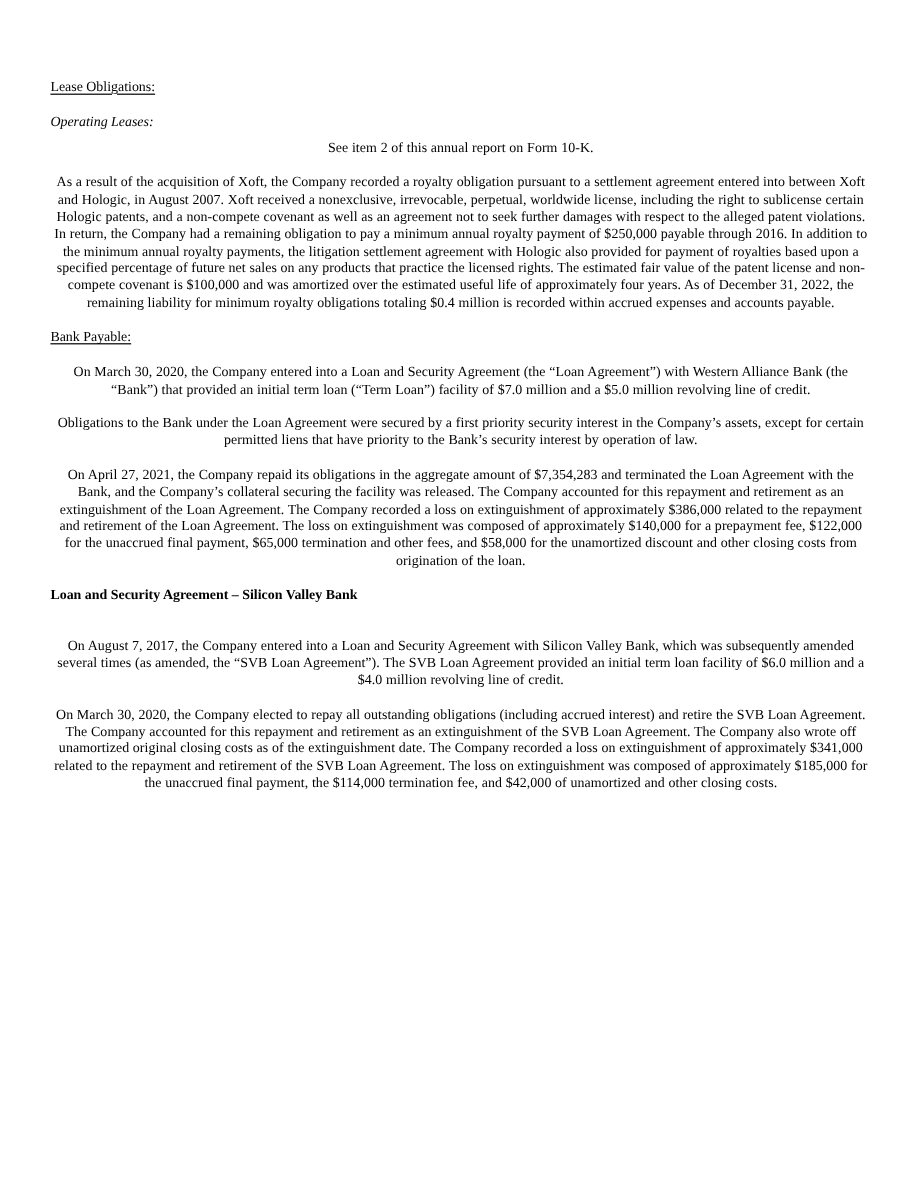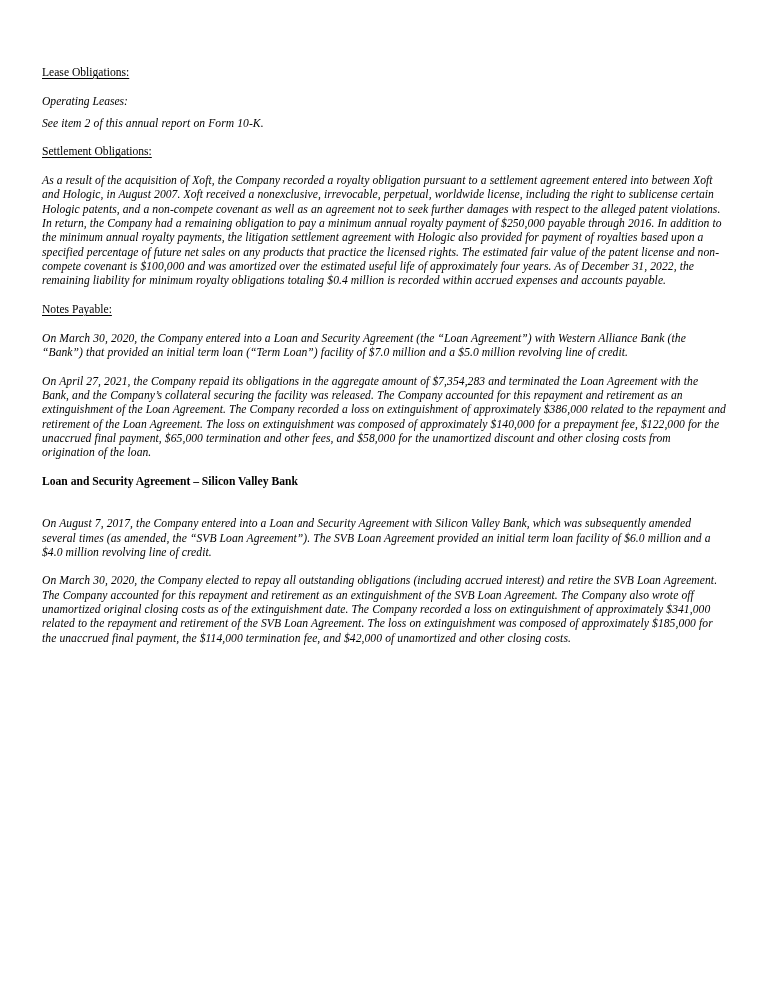--- a/index.html
+++ b/index.html
@@ -25,25 +25,24 @@
     box-sizing: border-box;
     padding: 66px 42px 0 42px;
   }
   .content {
     width: 684px;
   }
   
   .para {
     font-size: 11.6px;
     line-height: 14.35px;
-    text-align: left;
+    text-align: center;
     margin: 0 0 14.2px 0;
     letter-spacing: 0.005em;
     word-spacing: 0.01em;
-    font-style: italic;
   }
   .heading-underline {
     font-size: 11.6px;
     line-height: 14.35px;
     margin: 0 0 14.2px 0;
   }
   .heading-underline span.u {
     text-decoration: underline;
     text-underline-offset: 1.5px;
   }
@@ -76,28 +75,28 @@
 
 <div class="page">
   <div class="content">
 
     <p class="heading-underline"><span class="u">Lease Obligations:</span></p>
 
     <p class="heading-italic">Operating Leases:</p>
 
     <p class="para">See item 2 of this annual report on Form 10-K.</p>
 
-    <p class="heading-underline"><span class="u">Settlement Obligations:</span></p>
 
     <p class="para block-settlement">As a result of the acquisition of Xoft, the Company recorded a royalty obligation pursuant to a settlement agreement entered into between Xoft and Hologic, in August 2007. Xoft received a nonexclusive, irrevocable, perpetual, worldwide license, including the right to sublicense certain Hologic patents, and a non-compete covenant as well as an agreement not to seek further damages with respect to the alleged patent violations. In return, the Company had a remaining obligation to pay a minimum annual royalty payment of $250,000 payable through 2016. In addition to the minimum annual royalty payments, the litigation settlement agreement with Hologic also provided for payment of royalties based upon a specified percentage of future net sales on any products that practice the licensed rights. The estimated fair value of the patent license and non-compete covenant is $100,000 and was amortized over the estimated useful life of approximately four years. As of December 31, 2022, the remaining liability for minimum royalty obligations totaling $0.4 million is recorded within accrued expenses and accounts payable.</p>
 
-    <p class="heading-underline block-notes-head"><span class="u">Notes Payable:</span></p>
+    <p class="heading-underline block-notes-head"><span class="u">Bank Payable:</span></p>
 
     <p class="para">On March 30, 2020, the Company entered into a Loan and Security Agreement (the “Loan Agreement”) with Western Alliance Bank (the “Bank”) that provided an initial term loan (“Term Loan”) facility of $7.0 million and a $5.0 million revolving line of credit.</p>
 
+    <p class="para">Obligations to the Bank under the Loan Agreement were secured by a first priority security interest in the Company’s assets, except for certain permitted liens that have priority to the Bank’s security interest by operation of law.</p>
 
     <p class="para">On April 27, 2021, the Company repaid its obligations in the aggregate amount of $7,354,283 and terminated the Loan Agreement with the Bank, and the Company’s collateral securing the facility was released. The Company accounted for this repayment and retirement as an extinguishment of the Loan Agreement. The Company recorded a loss on extinguishment of approximately $386,000 related to the repayment and retirement of the Loan Agreement. The loss on extinguishment was composed of approximately $140,000 for a prepayment fee, $122,000 for the unaccrued final payment, $65,000 termination and other fees, and $58,000 for the unamortized discount and other closing costs from origination of the loan.</p>
 
     <p class="heading-bold">Loan and Security Agreement – Silicon Valley Bank</p>
 
     <p class="para">On August 7, 2017, the Company entered into a Loan and Security Agreement with Silicon Valley Bank, which was subsequently amended several times (as amended, the “SVB Loan Agreement”). The SVB Loan Agreement provided an initial term loan facility of $6.0 million and a $4.0 million revolving line of credit.</p>
 
     <p class="para">On March 30, 2020, the Company elected to repay all outstanding obligations (including accrued interest) and retire the SVB Loan Agreement. The Company accounted for this repayment and retirement as an extinguishment of the SVB Loan Agreement. The Company also wrote off unamortized original closing costs as of the extinguishment date. The Company recorded a loss on extinguishment of approximately $341,000 related to the repayment and retirement of the SVB Loan Agreement. The loss on extinguishment was composed of approximately $185,000 for the unaccrued final payment, the $114,000 termination fee, and $42,000 of unamortized and other closing costs.</p>
 
   </div>

